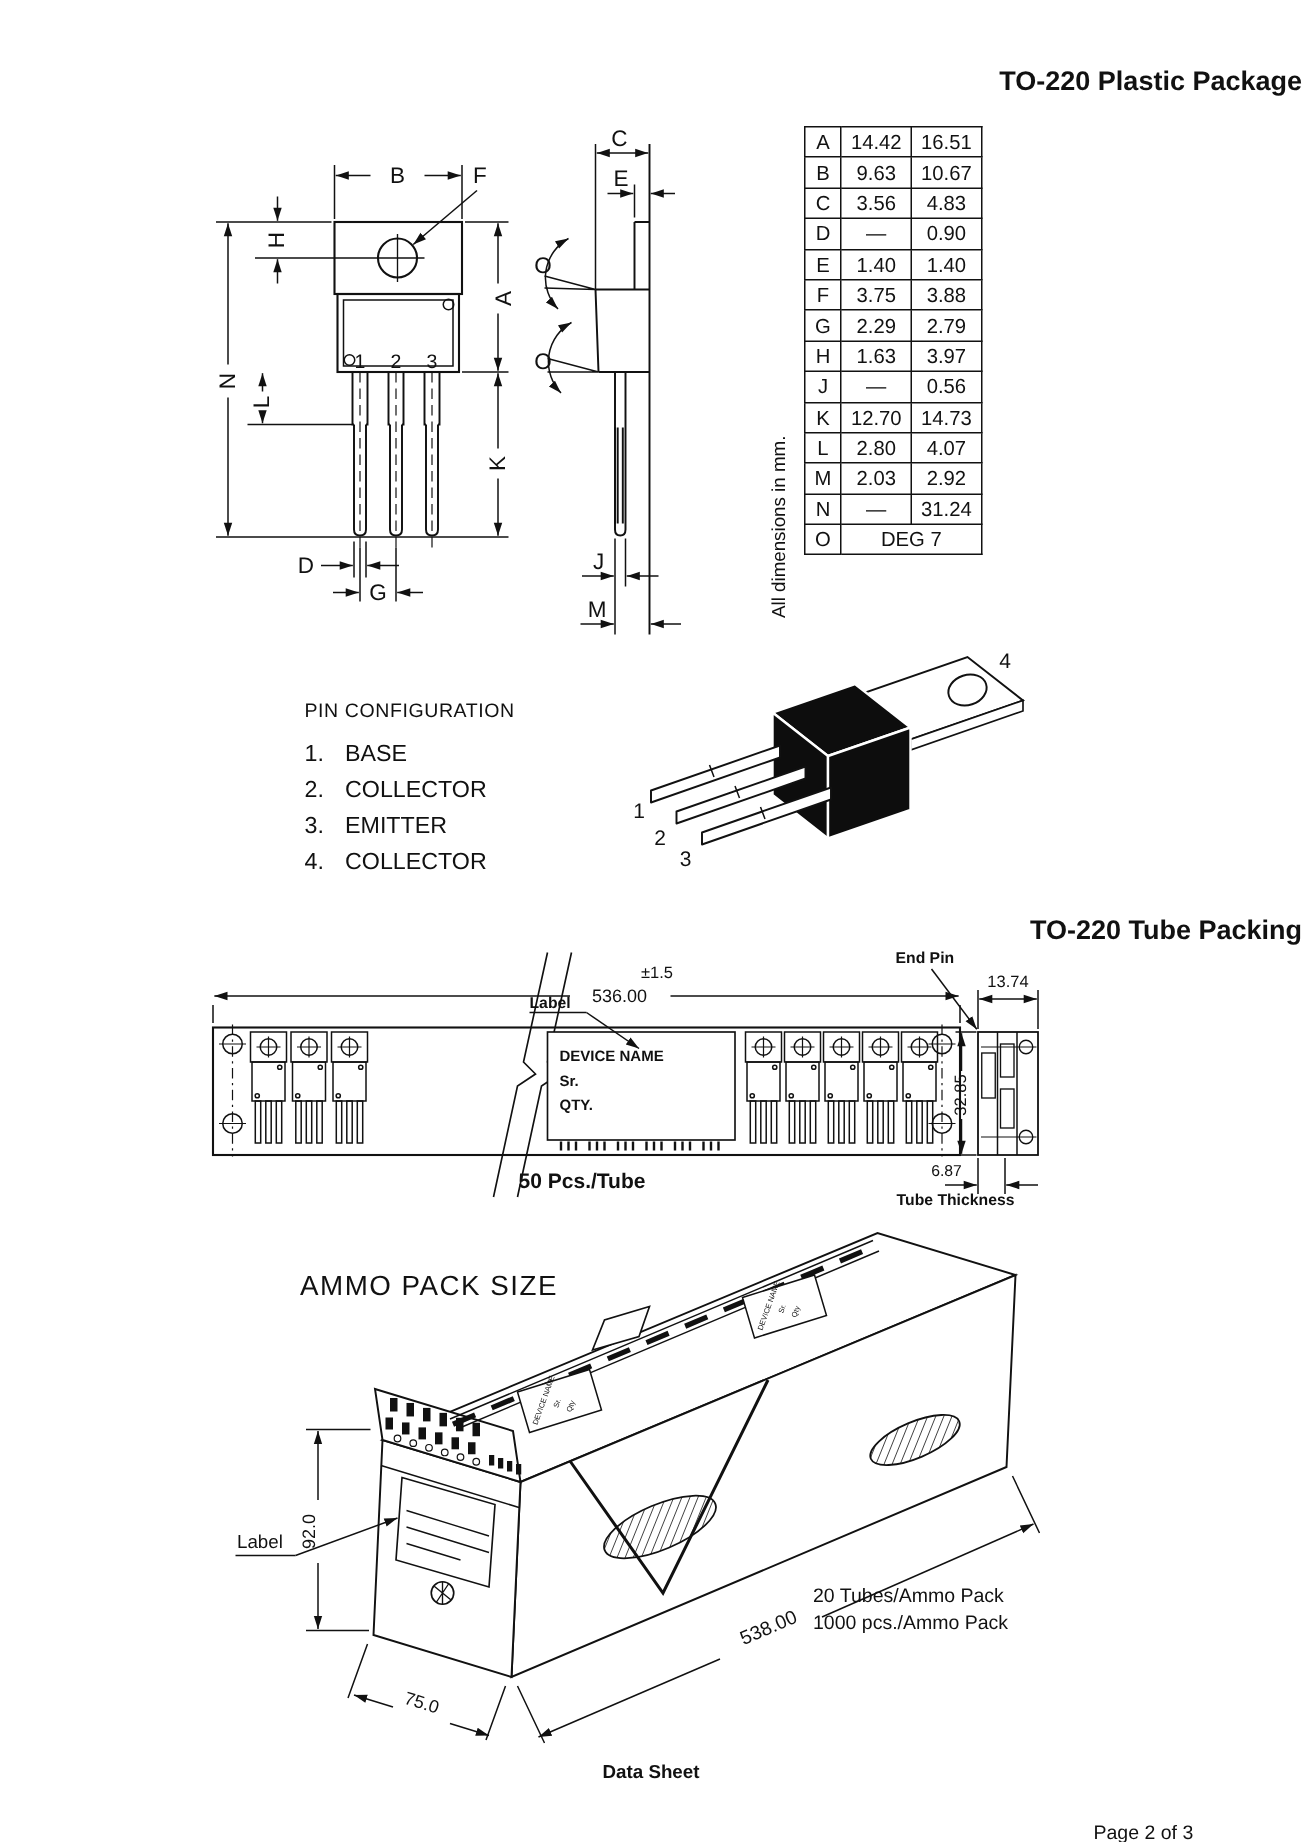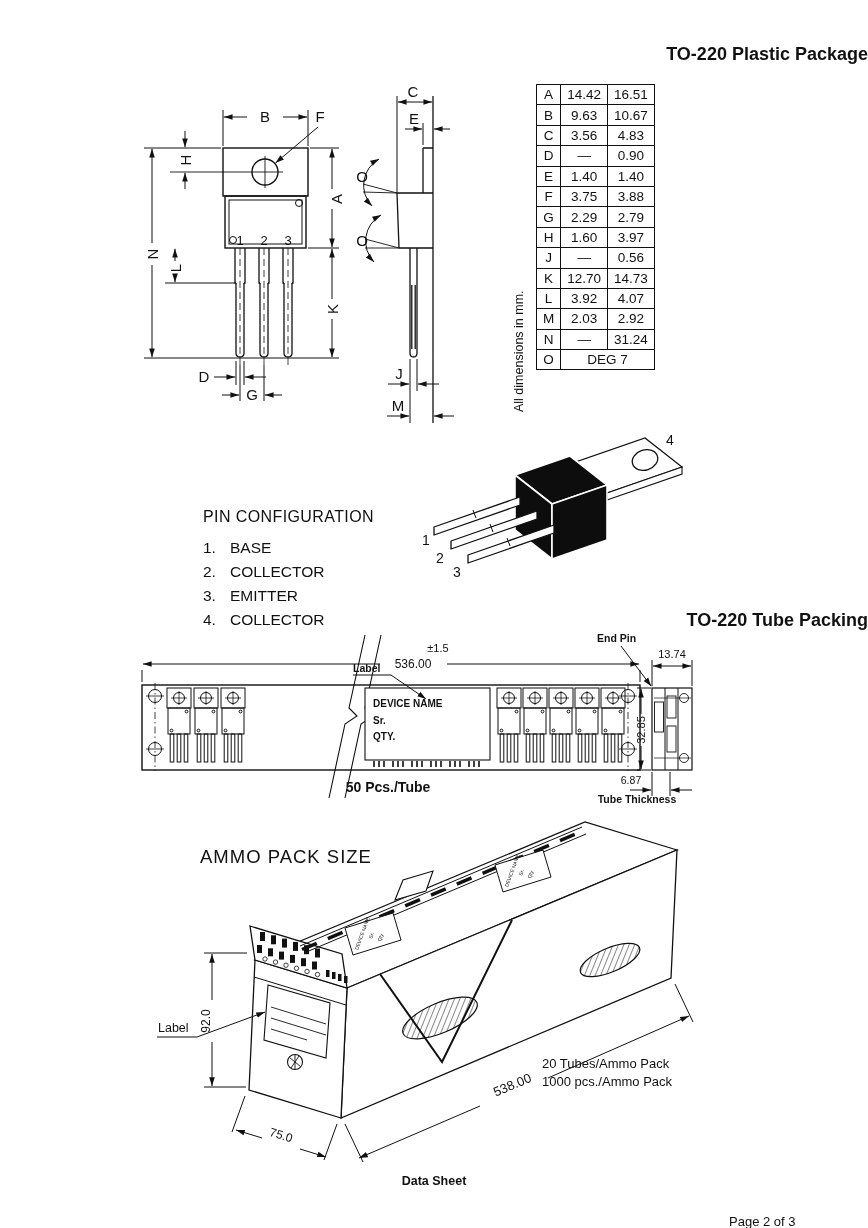--- a/index.html
+++ b/index.html
@@ -11,21 +11,21 @@
   svg text{font-family:"Liberation Sans",sans-serif;fill:#111;}
   
   #dim-table{border-collapse:collapse;font-size:13.5px;}
   #dim-table th,#dim-table td{border:1.4px solid #111;text-align:center;
       font-weight:normal;padding:0 6px;}
   #dim-table th{height:34px;width:auto;}
   #dim-table td{height:19.4px;}
   #dim-table .c-dim{width:42px;} #dim-table .c-min{width:54px;} #dim-table .c-max{width:54px;}
   .note-rot{transform:rotate(-90deg);transform-origin:0 0;font-size:12.5px;white-space:nowrap;}
   
-  .pc-title{font-size:16px;letter-spacing:.4px;margin-bottom:10px;margin-top:42px;}
+  .pc-title{font-size:13px;letter-spacing:.4px;margin-bottom:10px;}
   .pc-item{font-size:15.5px;line-height:24px;display:flex;}
   .pc-num{width:27px;}
   .foot-c{left:0;right:0;text-align:center;font-weight:bold;font-size:12.5px;}
   .foot-r{font-size:13px;}
 </style>
 </head>
 <body>
 
 <div class="abs title" style="top:44px">TO-220 Plastic Package</div>
 
@@ -157,36 +157,36 @@
         <td>3.75</td>
         <td>3.88</td>
       </tr>
   <tr>
         <td>G</td>
         <td>2.29</td>
         <td>2.79</td>
       </tr>
   <tr>
         <td>H</td>
-        <td>1.60</td>
+        <td>1.63</td>
         <td>3.97</td>
       </tr>
   <tr>
         <td>J</td>
         <td>—</td>
         <td>0.56</td>
       </tr>
   <tr>
         <td>K</td>
         <td>12.70</td>
         <td>14.73</td>
       </tr>
   <tr>
         <td>L</td>
-        <td>3.92</td>
+        <td>2.80</td>
         <td>4.07</td>
       </tr>
   <tr>
         <td>M</td>
         <td>2.03</td>
         <td>2.92</td>
       </tr>
   <tr>
         <td>N</td>
         <td>—</td>

